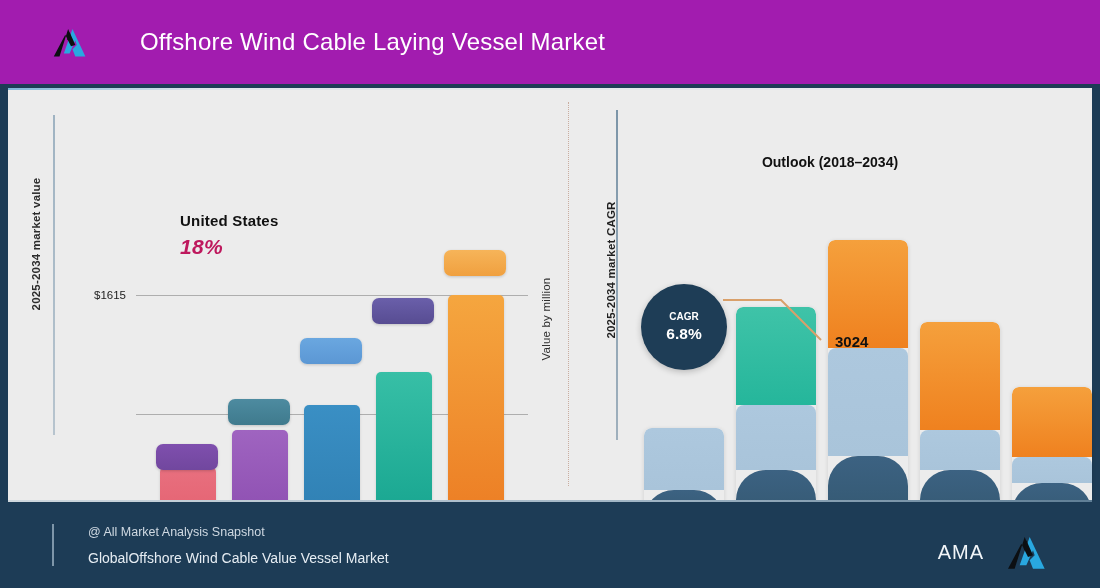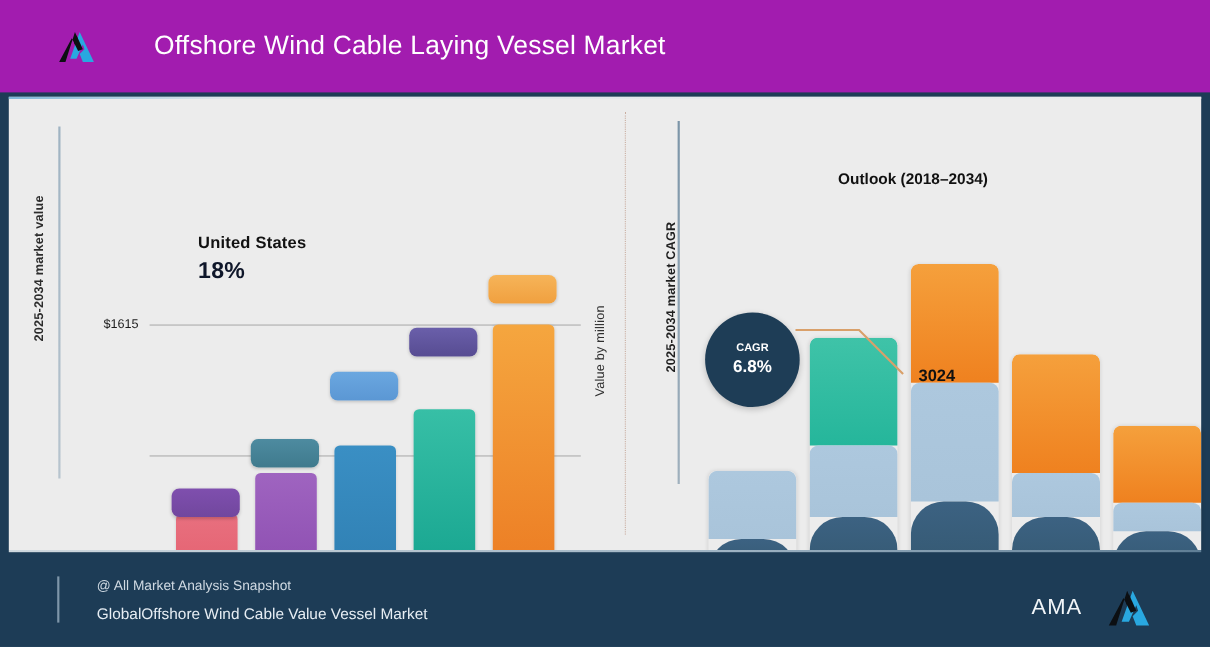--- a/index.html
+++ b/index.html
@@ -33,22 +33,22 @@
     background:linear-gradient(180deg,#9fb3c2,#b7c4ce);}
   .l-ylabel{position:absolute;left:-62px;top:150px;width:180px;
     transform:rotate(-90deg);text-align:center;font-size:11.5px;font-weight:bold;
     color:#2c2c2c;letter-spacing:.2px;}
   .l-rlabel{position:absolute;left:478px;top:225px;width:120px;
     transform:rotate(-90deg);text-align:center;font-size:11.5px;
     color:#2f2f2f;letter-spacing:.2px;}
 
   .l-head{position:absolute;left:148px;top:124px;margin-left:24px;}
   .l-country{font-size:15px;font-weight:bold;color:#111;letter-spacing:.2px;}
-  .l-pct{font-size:21px;font-weight:bold;color:#0f172a;margin-top:6px;
-    letter-spacing:.3px;}
+  .l-pct{font-size:21px;font-weight:bold;color:#be185d;margin-top:6px;
+    letter-spacing:.3px;font-style:italic;}
   .gridline{position:absolute;left:20px;width:400px;height:1px;background:#9a9a9a;opacity:.75;}
   .tickval{position:absolute;right:16px;font-size:11.5px;color:#1c1c1c;
     text-align:right;white-space:nowrap;}
 
   .l-baseline{position:absolute;left:148px;top:437px;width:372px;height:1.5px;
     background:#8d8d8d;opacity:.8;}
 
   .lbar{position:absolute;bottom:0;border-radius:5px 5px 3px 3px;
     box-shadow:0 1px 3px rgba(0,0,0,.12);}
   .lcap{position:absolute;border-radius:7px;box-shadow:0 1px 3px rgba(0,0,0,.18);}

